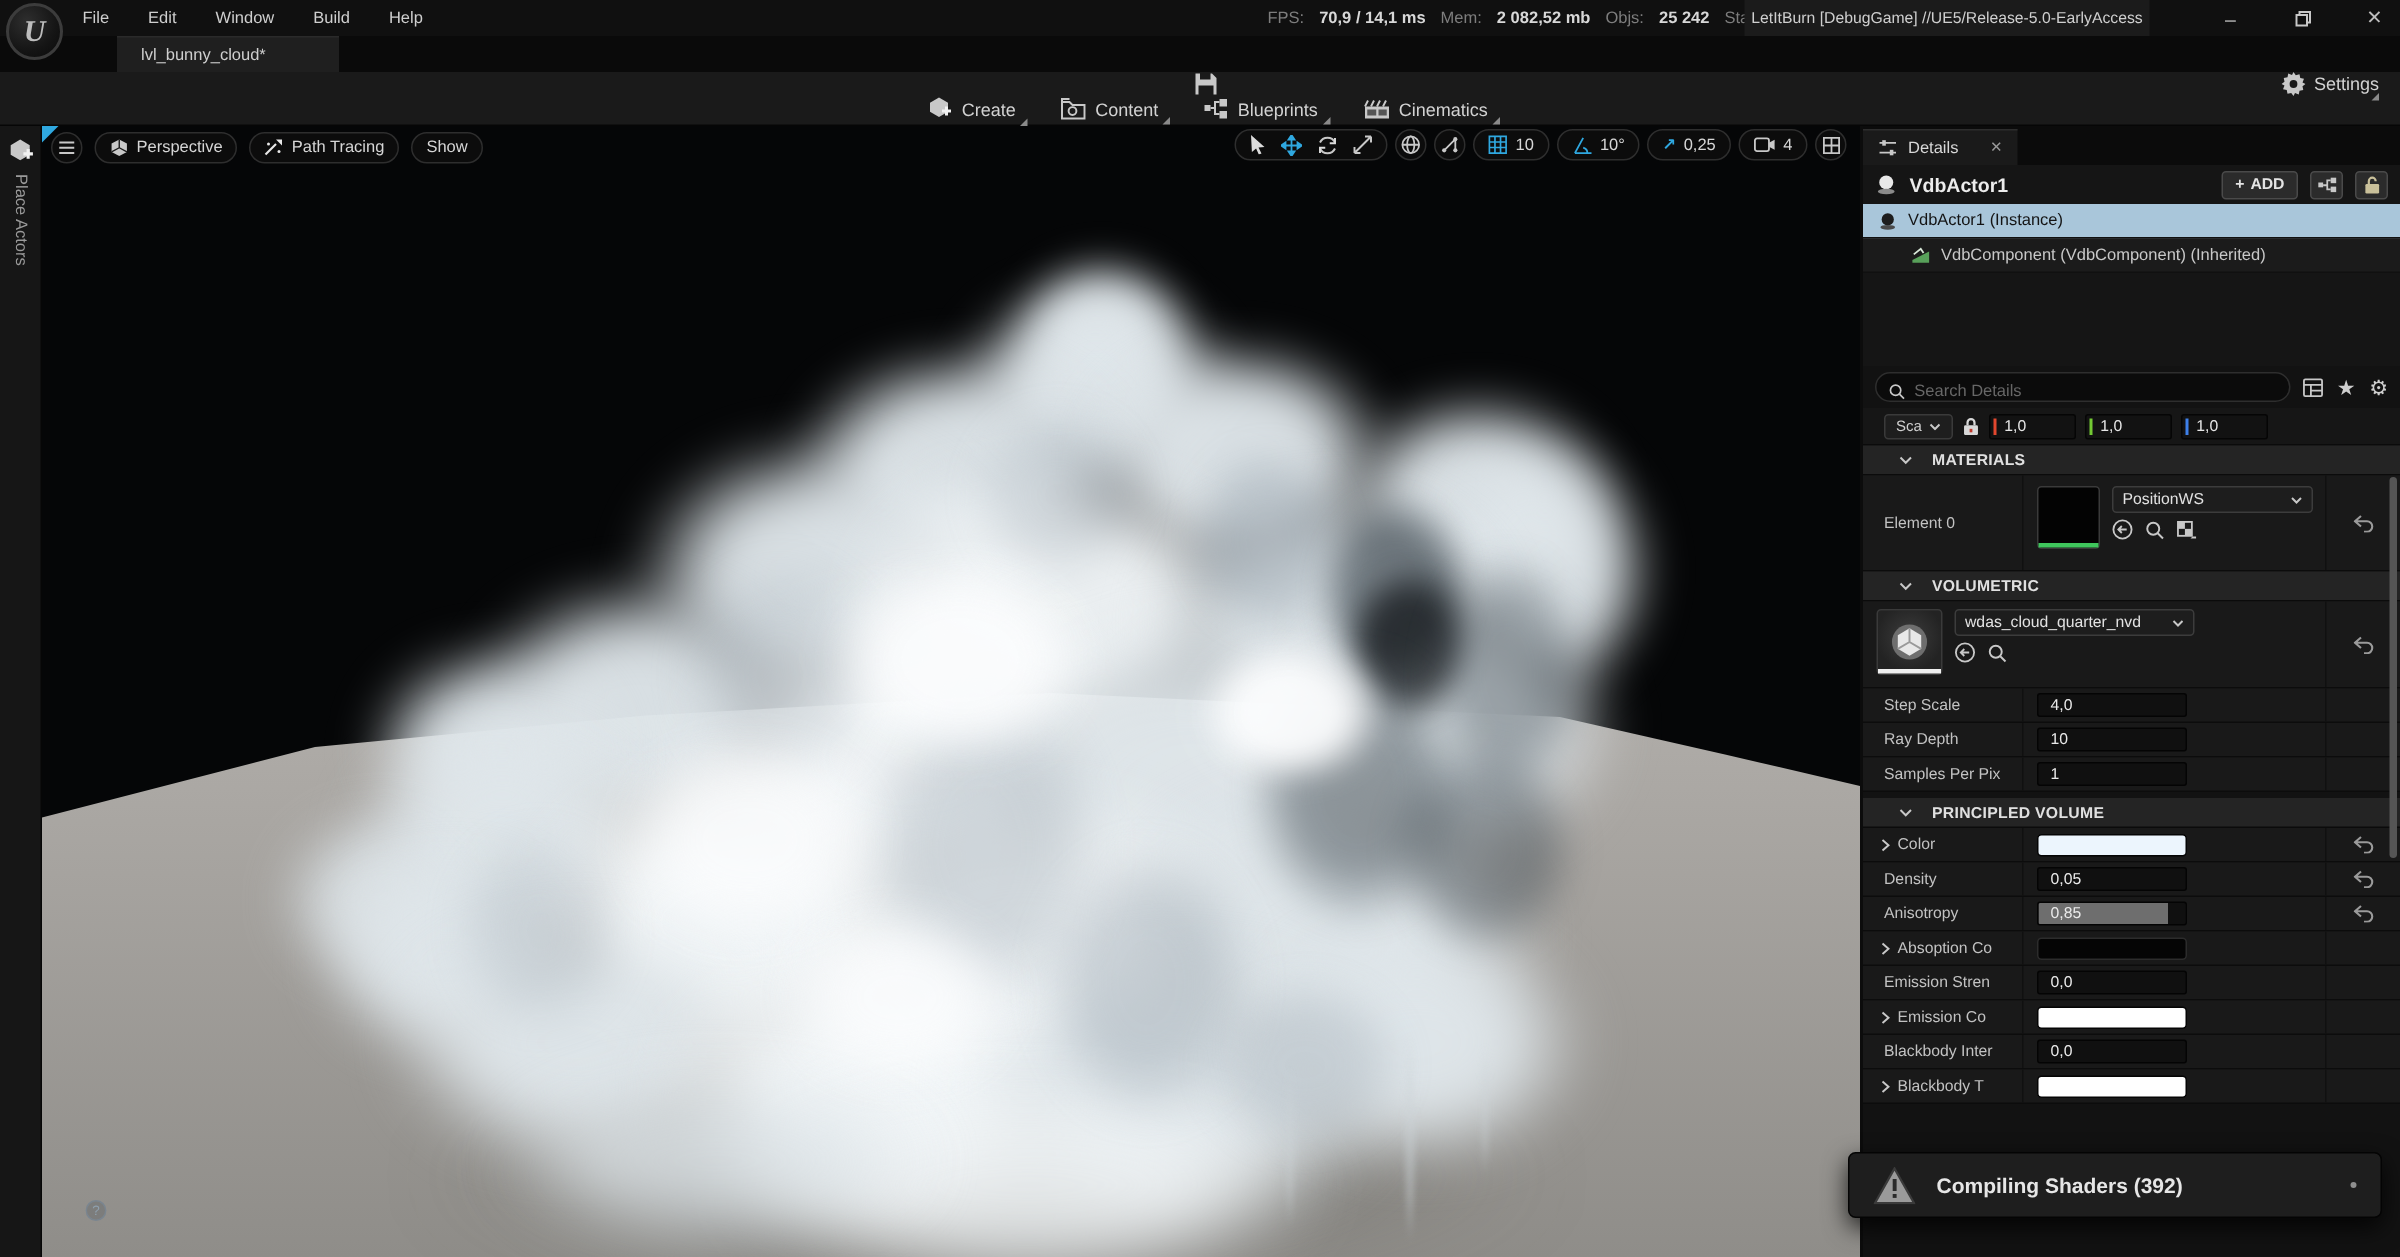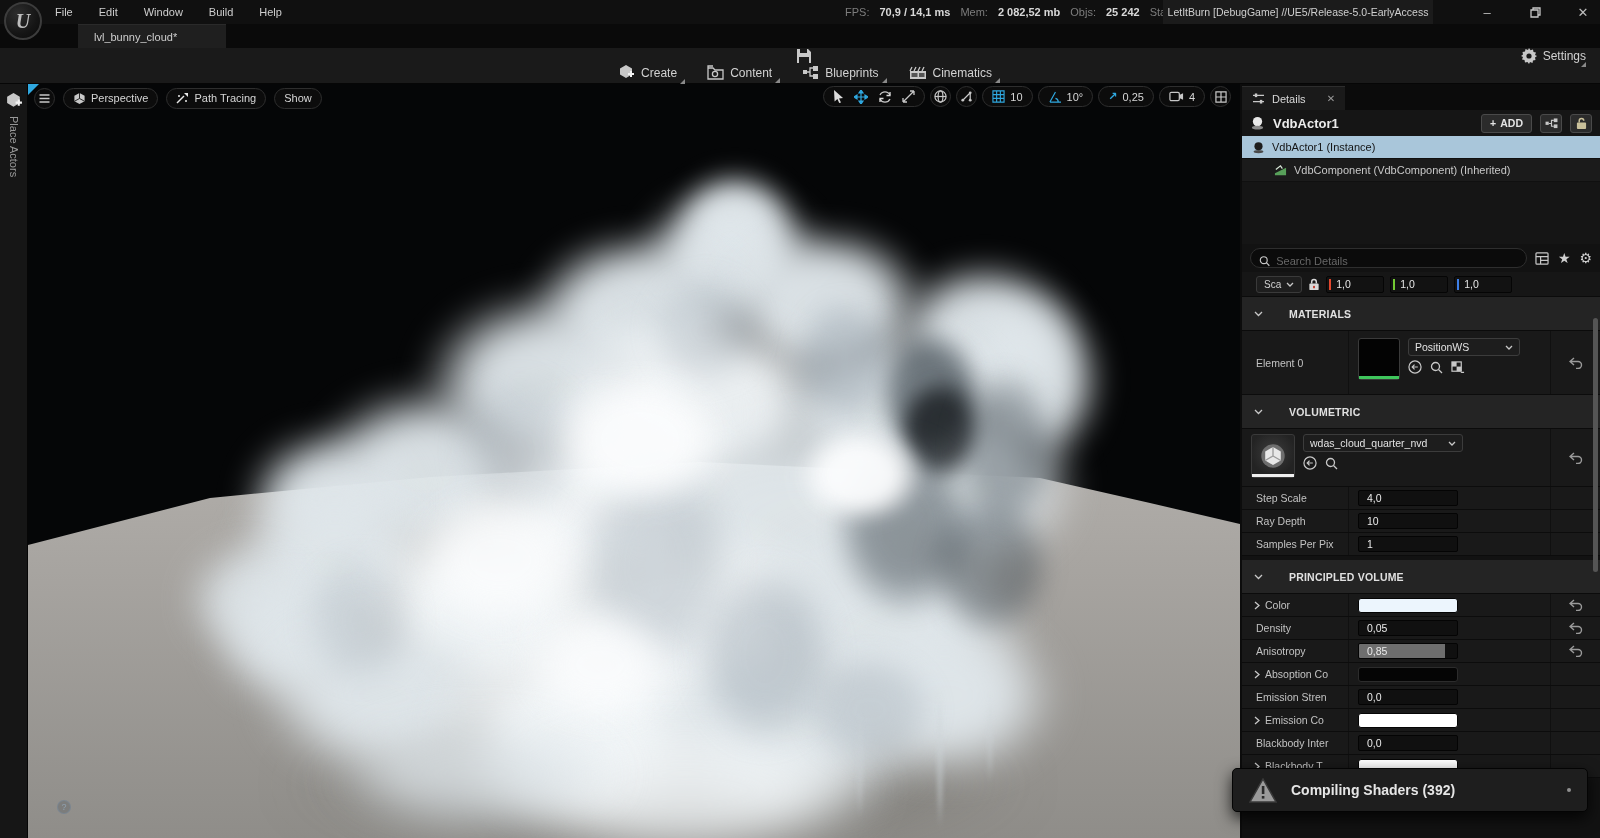--- a/index.html
+++ b/index.html
@@ -79,21 +79,21 @@
   .search-box { flex:1; height:20px; background:#0b0b0b; border:1px solid #2e2e2e; border-radius:10px; display:flex; align-items:flex-end; gap:6px; padding:0 8px; }
   .search-box input { background:transparent; border:none; outline:none; color:#a0a0a0; font-size:11px; width:100%; font-family:inherit; }
   .search-box input::placeholder { color:#676767; }
   .search-icons { display:flex; gap:9px; align-items:center; color:#cfcfcf; }
 
   .sca-row { height:25px; display:flex; align-items:center; gap:6px; padding-left:14px; background:#161616; border-bottom:1px solid #0b0b0b; }
   .sca-btn { height:17px; background:#1e1e1e; border:1px solid #3a3a3a; border-radius:3px; display:flex; align-items:center; gap:5px; padding:0 7px; font-size:10px; color:#d0d0d0; }
   .axis-field { width:58px; height:17px; background:#121212; border:1px solid #050505; border-radius:2px; display:flex; align-items:center; font-size:10.5px; color:#e6e6e6; position:relative; padding-left:9px; }
   .axis-field::before { content:""; position:absolute; left:2px; top:2px; bottom:2px; width:2px; background:var(--ax); }
 
-  .sec-header { height:34px; background:#242424; display:flex; align-items:center; gap:26px; padding-left:12px; font-size:10.5px; font-weight:bold; color:#e0e0e0; border-bottom:1px solid #0b0b0b; letter-spacing:0.2px; }
+  .sec-header { height:20px; background:#242424; display:flex; align-items:center; gap:13px; padding-left:24px; font-size:10.5px; font-weight:bold; color:#e0e0e0; border-bottom:1px solid #0b0b0b; letter-spacing:0.2px; }
   .prow { display:flex; align-items:center; border-bottom:1px solid #0c0c0c; background:#191919; }
   .prow.h24 { height:23px; }
   .plabel { width:107px; font-size:10.5px; color:#c2c2c2; display:flex; align-items:center; gap:5px; padding-left:14px; white-space:nowrap; overflow:hidden; flex:none; border-right:1px solid #101010; align-self:stretch; }
   .plabel.indent { padding-left:12px; }
   .pvalue { flex:1; display:flex; align-items:center; padding-left:9px; align-self:stretch; }
   .prevert { width:50px; flex:none; display:flex; align-items:center; justify-content:center; align-self:stretch; border-left:1px solid #101010; }
   .field { width:100px; height:16px; background:#101010; border:1px solid #040404; border-radius:2px; color:#eaeaea; font-size:10.5px; display:flex; align-items:center; padding-left:8px; }
   .slider-field { background:linear-gradient(90deg,#6e6e6e 0 88%,#101010 88%); }
   .swatch { width:100px; height:15px; border-radius:3px; border:1px solid #050505; }
   .dropdown { height:18px; background:#1d1d1d; border:1px solid #3c3c3c; border-radius:3px; display:flex; align-items:center; font-size:10.5px; color:#e2e2e2; padding:0 6px; gap:6px; }
@@ -516,21 +516,21 @@
     </div>
     <div class="big-row" style="height:64px">
       <div class="plabel">
           <span>Element 0</span>
         </div>
       <div class="pvalue" style="align-items:flex-start; padding-top:7px; gap:8px">
         <div class="thumb" style="width:42px;height:42px;background:#030303">
           <div class="underline" style="background: rgb(63, 198, 92);"></div>
         </div>
         <div>
-          <div class="dropdown" style="width:112px">
+          <div class="dropdown" style="width:134px">
             <span class="dtext">PositionWS</span>
             <svg width="8" height="5" viewBox="0 0 8 5">
                 <path class="ic" d="M1 1 L4 4 L7 1"></path>
               </svg>
           </div>
           <div class="asset-icons">
             <svg width="14" height="14" viewBox="0 0 15 15">
                 <circle class="ic" cx="7.5" cy="7.5" r="6.5"></circle>
                 <path class="ic" d="M10.5 7.5 H4.5 M7 5 L4.5 7.5 L7 10"></path>
               </svg>

